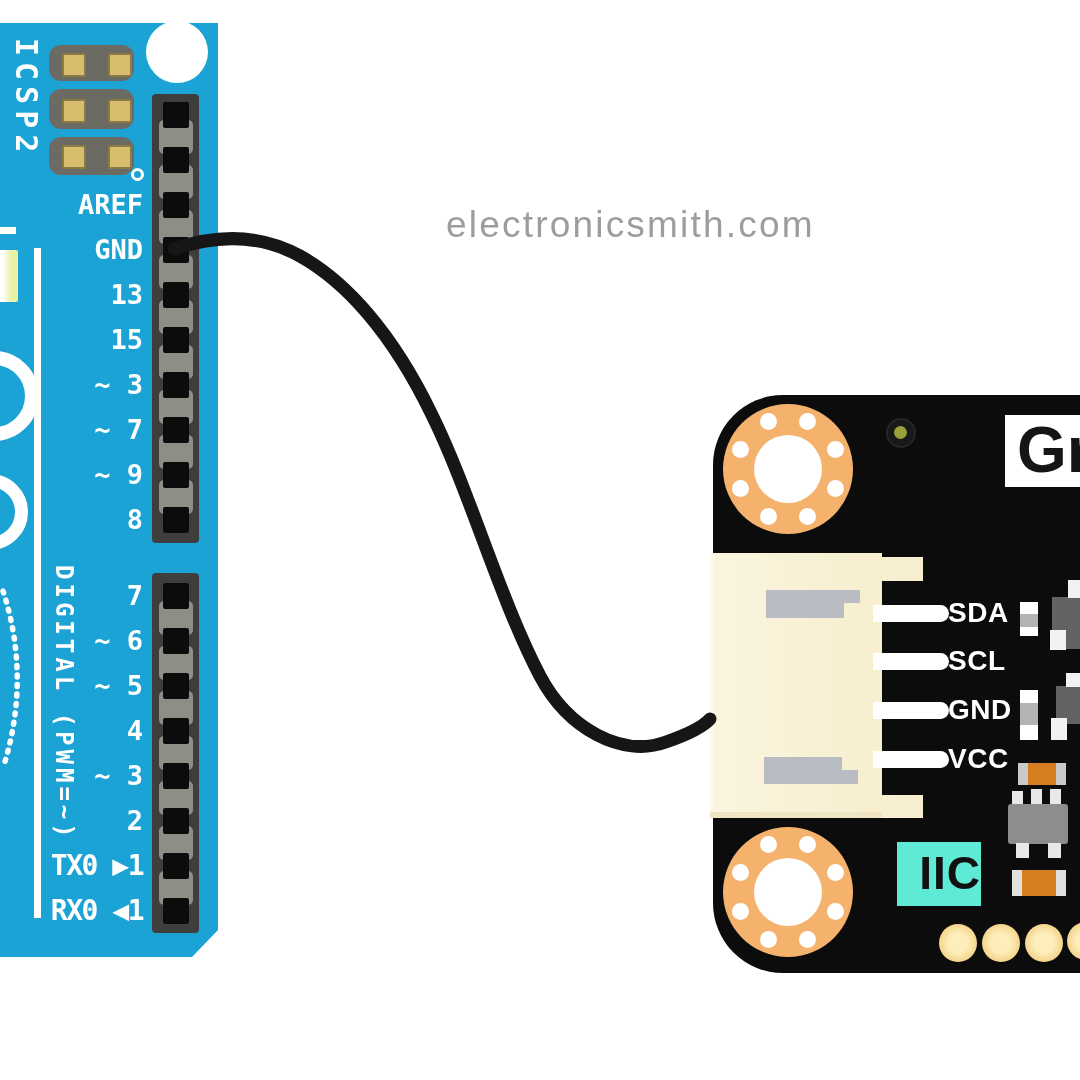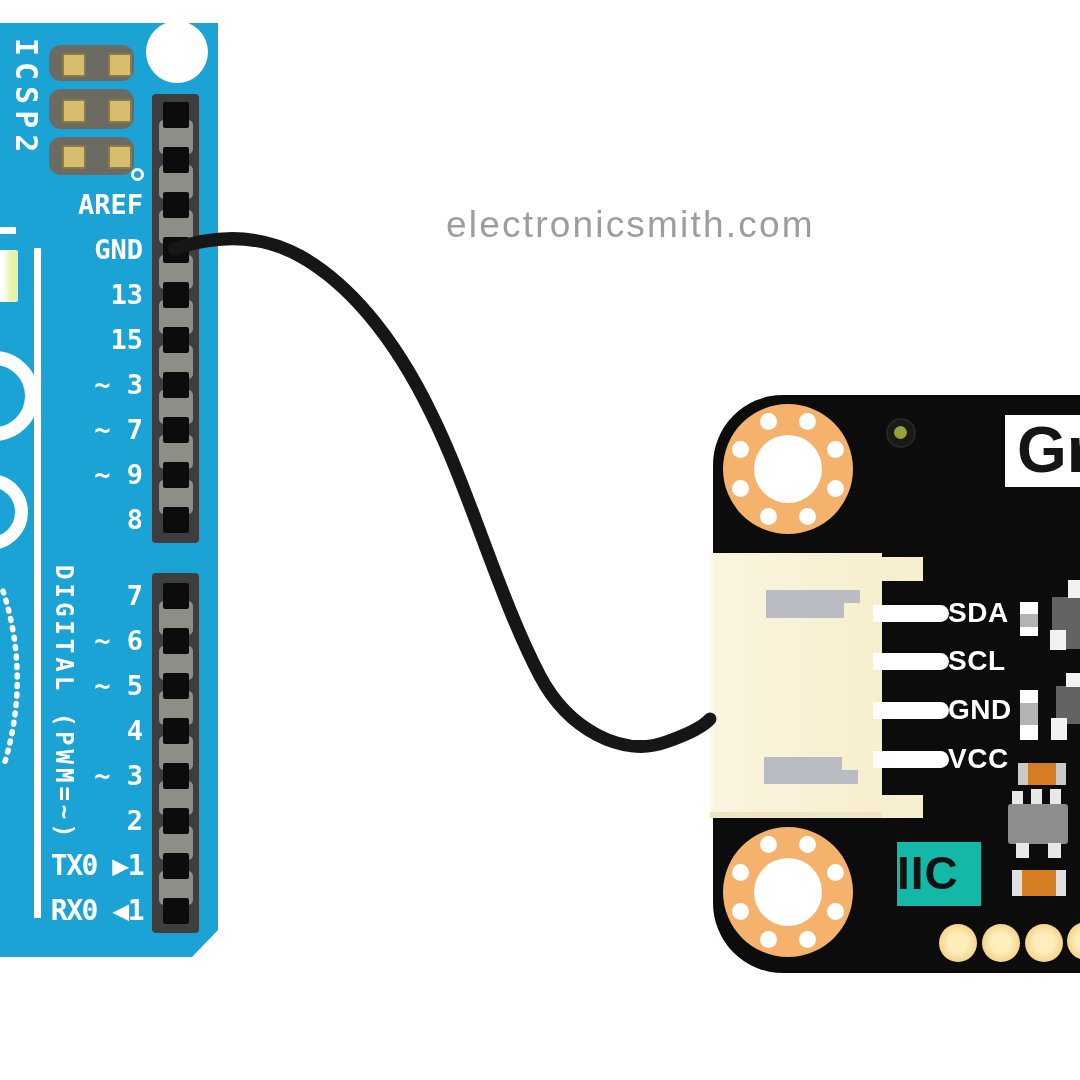--- a/index.html
+++ b/index.html
@@ -55,21 +55,21 @@
   .mod-pin-label{left:235px;width:80px;height:30px;line-height:30px;color:#fff;font-size:28px;font-weight:bold;
                  letter-spacing:0.5px;position:absolute;}
   .smd-white{background:#fff;position:absolute;}
   .smd-grayband{background:#b3b3b3;position:absolute;}
   .ic-gray{background:#636363;position:absolute;}
   .ic-pad{background:#f2f2f2;position:absolute;}
   .smd-cap{background:#c9c9c9;position:absolute;}
   .smd-orange{background:#d57d20;position:absolute;}
   #sot-body{left:295px;top:409px;width:60px;height:40px;background:#8d8d8d;border-radius:3px;position:absolute;}
   .sot-leg{background:#e8e8e8;position:absolute;}
-  #iic-box{left:184px;top:447px;width:84px;height:64px;background:#14b8a6;color:#111;text-align:left;
+  #iic-box{left:184px;top:447px;width:84px;height:64px;background:#5eead4;color:#111;text-align:right;
            font-size:46px;font-weight:800;line-height:62px;letter-spacing:1px;}
   .bottom-pad{width:38px;height:38px;border-radius:50%;position:absolute;
               background:radial-gradient(circle,#fdeebc 35%,#f3d184 75%);}
 
   
   #wire-svg{left:0;top:0;width:1080px;height:1080px;pointer-events:none;}
 </style>
 </head>
 <body>
 

